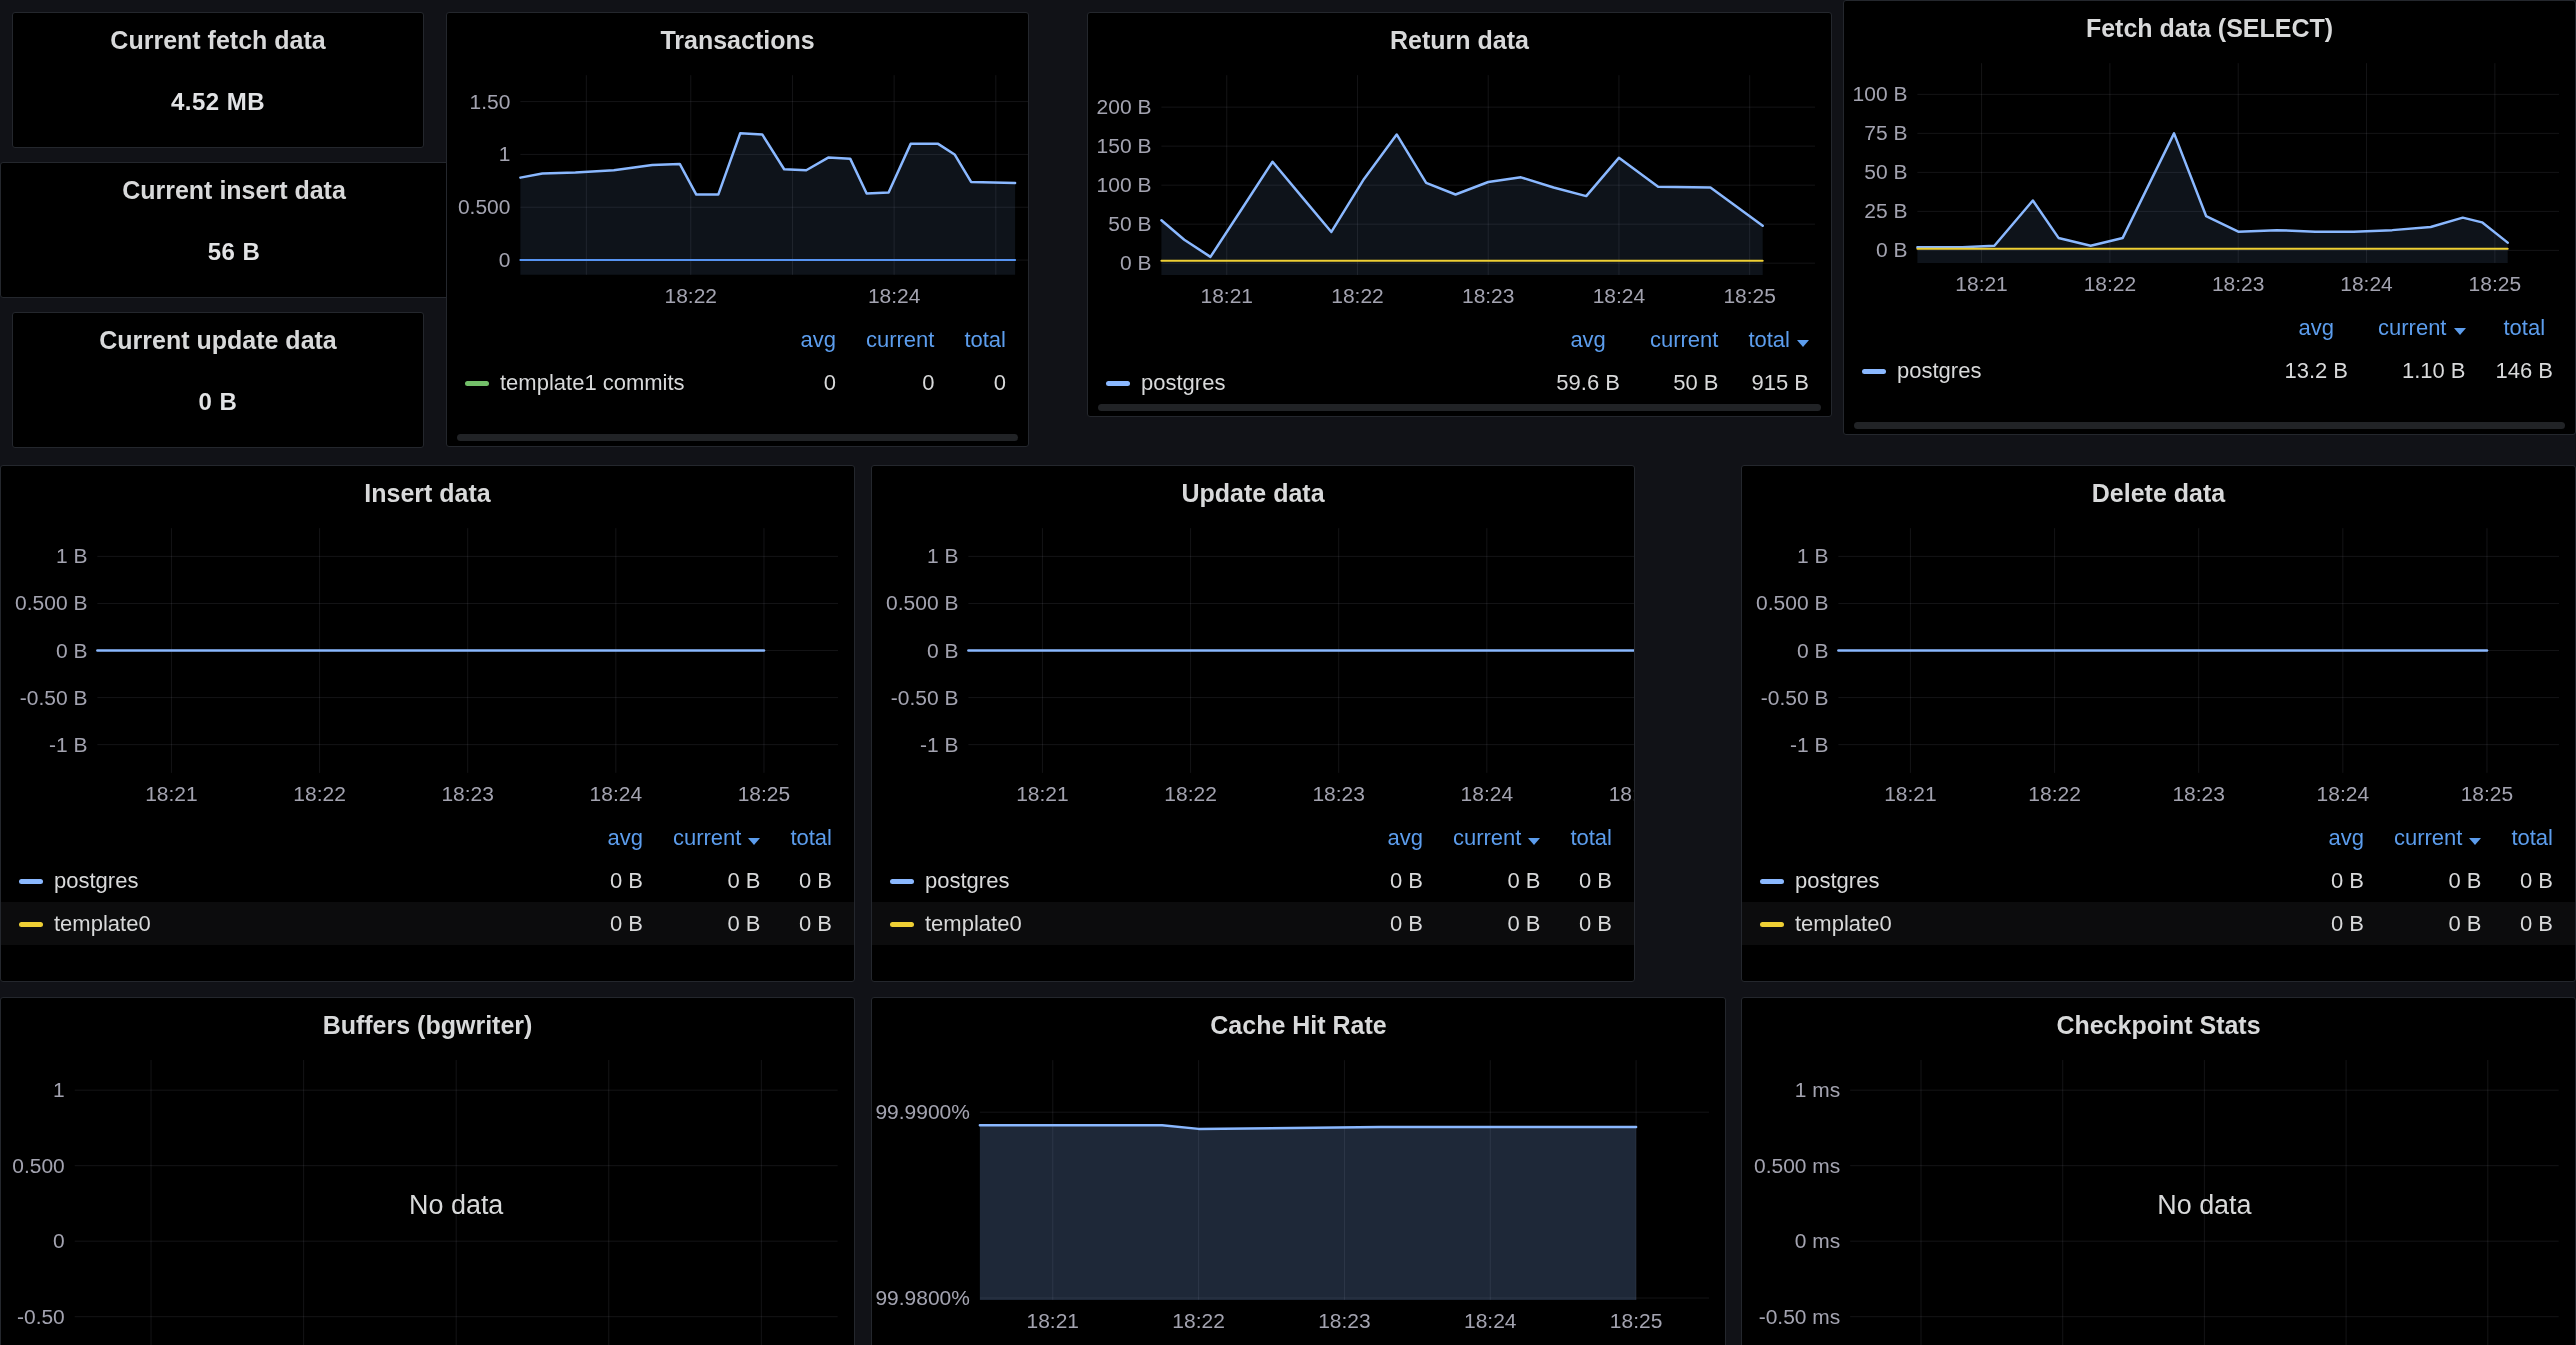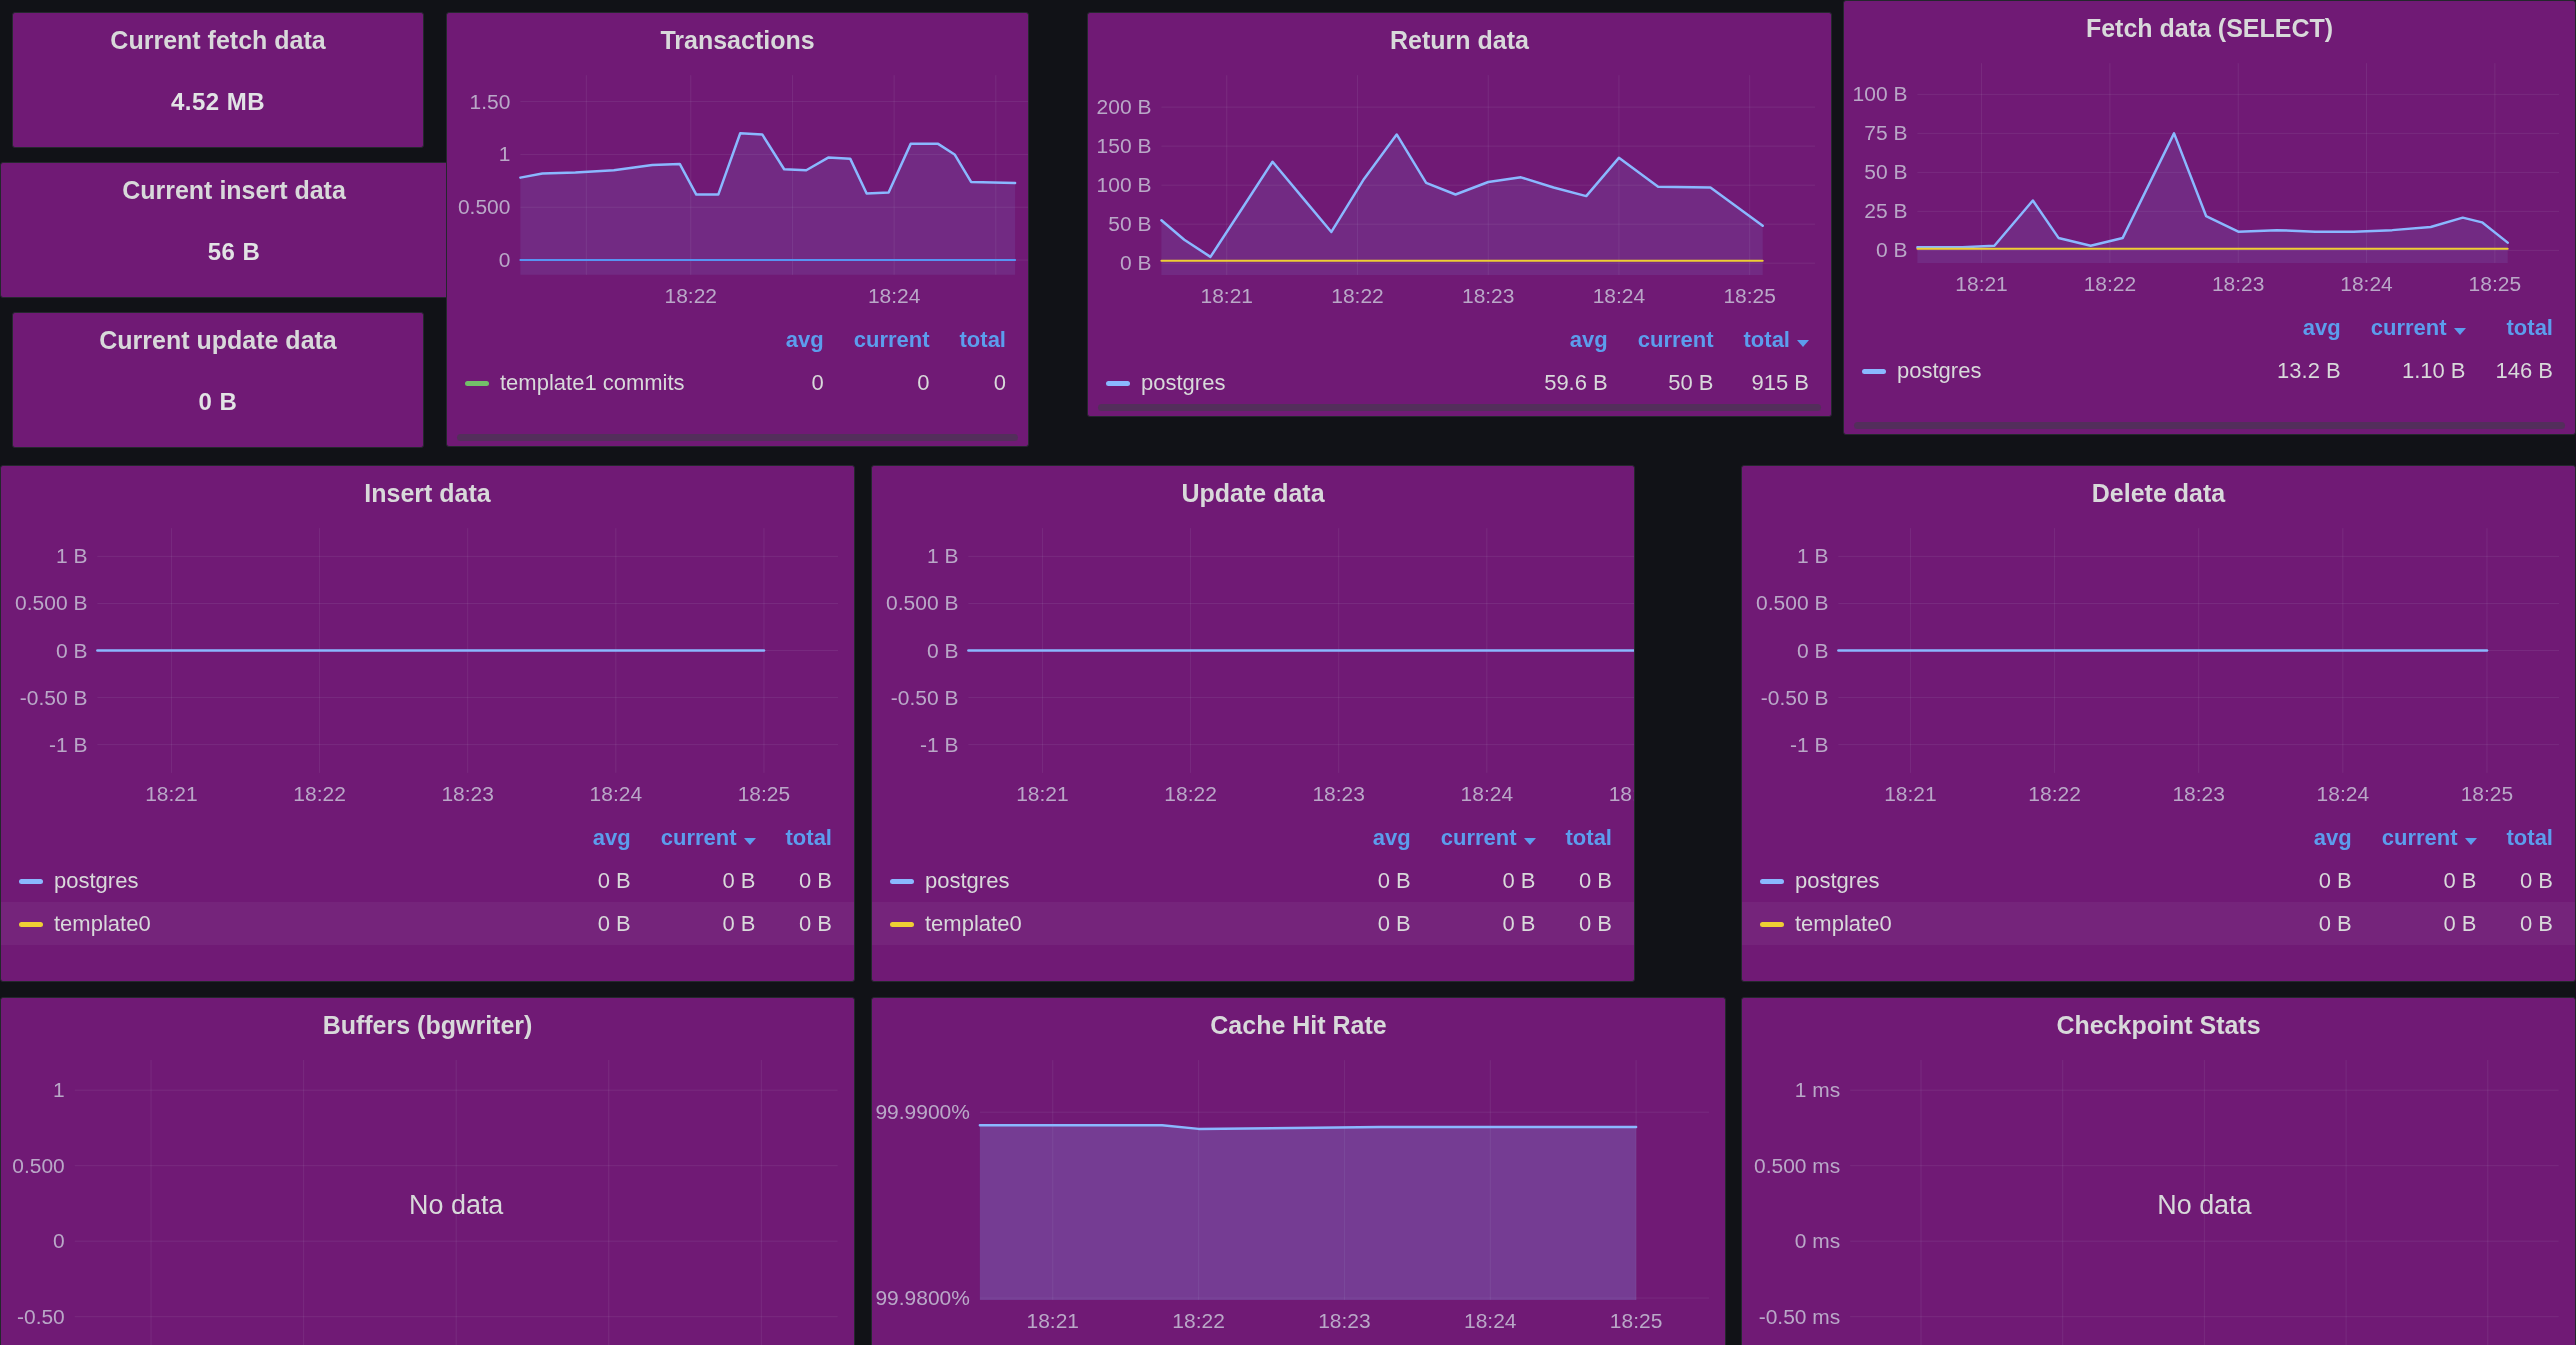--- a/index.html
+++ b/index.html
@@ -1,35 +1,35 @@
 <!DOCTYPE html>
 <html><head>
 <meta charset="utf-8">
 <style>
   *{box-sizing:border-box;margin:0;padding:0}
   html,body{background:#111217}
   body{font-family:"Liberation Sans","DejaVu Sans",sans-serif;color:#d8d9da}
   #app{position:relative;width:2576px;height:1346px;overflow:hidden;background:#111217}
-  .panel{position:absolute;background:#701a75;border:1px solid #24272d;border-radius:3px;overflow:hidden}
+  .panel{position:absolute;background:#000000;border:1px solid #24272d;border-radius:3px;overflow:hidden}
   .panel-title{font-size:25px;font-weight:600;color:#d8d9da;text-align:center;padding-top:13px;height:52px;cursor:pointer;white-space:nowrap}
   .stat-value{display:flex;align-items:center;justify-content:center;height:calc(100% - 60px);font-size:24px;font-weight:700;color:#e2e3e5;letter-spacing:0.5px}
   .chart{width:100%;position:relative;display:block}
   .chart-lg{height:250px}
   .chart-md{height:295px}
   .chart-cache{height:290px}
   .chart-tall{height:469px}
   svg text.tick{font-size:21px;fill:rgba(204,204,220,0.80);font-family:"Liberation Sans","DejaVu Sans",sans-serif}
   svg text.nodata{font-size:27px;fill:#d8d9da;font-family:"Liberation Sans","DejaVu Sans",sans-serif}
   .legend{display:table;width:100%;margin-top:4px;font-size:22px}
   .legend-hrow,.legend-row{display:table-row}
   .legend-row.alt{background:rgba(204,204,220,0.06)}
   .lcell{display:table-cell;vertical-align:middle;padding:8px 0 8px 30px;white-space:nowrap}
   .lcell:last-child{padding-right:22px}
   .lname{width:100%;padding-left:18px}
-  .lhead{color:#5c9ded;text-align:right;cursor:pointer;font-weight:700}
+  .lhead{color:#5c9ded;text-align:center;cursor:pointer;font-weight:400}
   .lval{text-align:right;color:#d8d9da}
   .swatch{display:inline-block;width:24px;height:5px;border-radius:3px;margin-right:11px;vertical-align:middle;cursor:pointer}
   .sname{vertical-align:middle;cursor:pointer}
   .caret{display:inline-block;width:0;height:0;border-left:6px solid transparent;border-right:6px solid transparent;border-top:7px solid #5c9ded;margin-left:7px}
   .hscroll{position:absolute;left:10px;right:10px;bottom:5px;height:7px;border-radius:4px;background:#3c4046;opacity:.55;cursor:pointer}
 </style>
 </head>
 <body>
 
 <div id="app">

